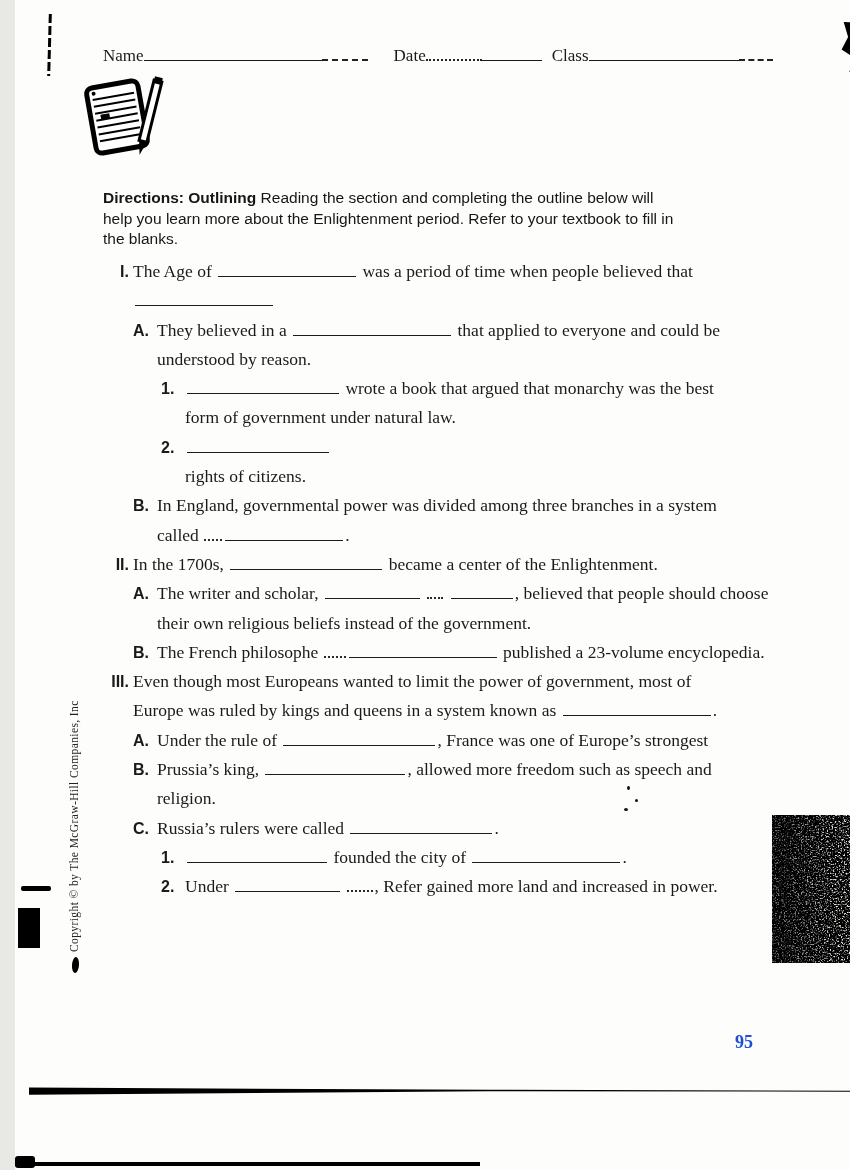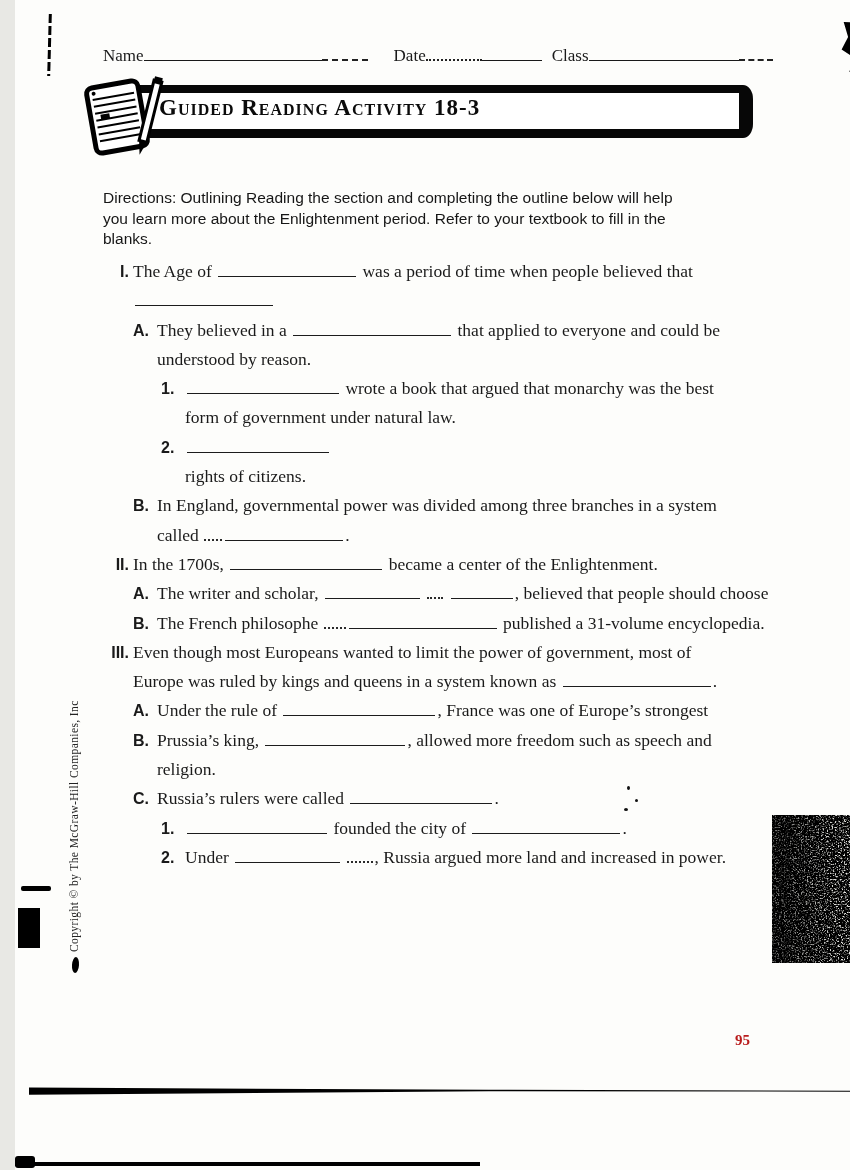--- a/index.html
+++ b/index.html
@@ -19,21 +19,21 @@
           background:#fff;}
   #banner-title{position:absolute;left:32px;top:2px;font-family:"Liberation Serif",serif;
           font-weight:700;font-variant:small-caps;font-size:23px;letter-spacing:1px;color:#0b0b0b;}
   #banner-icon{position:absolute;left:62px;top:72px;width:92px;height:92px;}
 
   
   #ws-title{position:absolute;left:150px;top:143px;font-family:"Liberation Sans",sans-serif;
           font-weight:700;font-size:29px;letter-spacing:-1px;color:#0d0d0d;}
   #directions{position:absolute;left:88px;top:188px;width:578px;
           font-family:"Liberation Sans",sans-serif;font-size:15.5px;line-height:20.5px;color:#161616;}
-  #directions b{font-weight:400;}
+  #directions b{font-weight:700;}
 
   
   #outline{position:absolute;left:88px;top:257px;width:676px;font-size:17.5px;line-height:29.3px;}
   .item{position:relative;}
   .item .marker{position:absolute;font-family:"Liberation Sans",sans-serif;font-weight:700;
           font-size:16px;top:0;}
   .lvl1{padding-left:30px;}
   .lvl1 .marker{left:0;width:26px;text-align:right;}
   .lvl2{padding-left:54px;}
   .lvl2 .marker{left:30px;width:22px;text-align:left;}
@@ -52,21 +52,21 @@
   #section-tab{position:absolute;left:757px;top:815px;width:89px;height:148px;overflow:hidden;background:#f6f6f2;}
   #section-tab .tab-label{position:absolute;left:2px;top:146px;transform:rotate(-90deg);transform-origin:0 0;
           font-family:"Liberation Sans",sans-serif;font-weight:700;font-size:21px;letter-spacing:1px;
           color:#000;opacity:0.5;white-space:nowrap;}
   #section-tab .dark-strip{position:absolute;inset:0;
           background:linear-gradient(90deg,rgba(0,0,0,0.55) 0%,rgba(0,0,0,0.38) 35%,rgba(0,0,0,0.08) 75%,rgba(0,0,0,0.02) 100%);
           mix-blend-mode:multiply;}
   #section-tab svg{position:absolute;inset:0;}
 
   
-  #page-num{position:absolute;left:720px;top:1032px;font-weight:700;font-size:15px;color:#b91c1c;}
+  #page-num{position:absolute;left:720px;top:1032px;font-weight:700;font-size:18px;color:#1d4ed8;}
 
   
   .artifact{position:absolute;background:#000;}
   #art-topleft{left:33px;top:14px;width:3px;height:62px;background:repeating-linear-gradient(180deg,#000 0 9px,transparent 9px 12px);transform:rotate(1.5deg);}
   #art-topright{left:824px;top:22px;width:26px;height:50px;clip-path:polygon(18% 0,100% 2%,100% 98%,40% 100%,55% 70%,10% 55%,35% 30%);}
   #art-leftdash{left:6px;top:886px;width:30px;height:5px;border-radius:2px;}
   #art-leftblock{left:3px;top:908px;width:22px;height:40px;}
   #art-botline1{left:14px;top:1086px;width:836px;height:10px;
           clip-path:polygon(0 15%,55% 38%,100% 49%,100% 57%,55% 52%,0 88%);}
   #art-botline2{left:0px;top:1162px;width:465px;height:4px;}
@@ -75,23 +75,20 @@
 </style>
 </head>
 <body>
 
 <div id="page">
 
   <div id="hdr-row">
     <span class="lbl">Name</span><span class="wline" style="width:178px"></span><span class="wline dashes" style="width:46px"></span><span style="display:inline-block;width:26px"></span><span class="lbl">Date</span><span class="wline dots" style="width:56px"></span><span class="wline" style="width:60px"></span><span style="display:inline-block;width:10px"></span><span class="lbl">Class</span><span class="wline" style="width:150px"></span><span class="wline dashes" style="width:34px"></span>
   </div>
 
-  <div id="banner">
-    <div id="banner-title">Guided Reading Activity 18-3</div>
-  </div>
   <svg id="banner-icon" viewBox="0 0 92 92">
     <g transform="rotate(-10 40 45)">
       <rect x="14" y="12" width="52" height="66" rx="6" fill="#fff" stroke="#000" stroke-width="5"></rect>
       <g stroke="#000" stroke-width="2">
         <line x1="19" y1="24" x2="61" y2="24"></line>
           <line x1="19" y1="31" x2="61" y2="31"></line>
         <line x1="19" y1="38" x2="61" y2="38"></line>
           <line x1="19" y1="45" x2="61" y2="45"></line>
         <line x1="19" y1="52" x2="61" y2="52"></line>
           <line x1="19" y1="59" x2="61" y2="59"></line>
@@ -157,27 +154,28 @@
       <span class="blank" style="width:152px"></span>
       <span>became a center of the Enlightenment.</span>
     </div>
 
     <div class="item lvl2">
       <span class="marker">A.</span>
       <span>The writer and scholar,</span>
       <span class="blank" style="width:95px"></span>
       <span class="blank dotted" style="width:16px"></span>
       <span class="blank" style="width:62px"></span><span>, believed that people should choose</span><br>
+      <span>their own religious beliefs instead of the government.</span>
     </div>
 
     <div class="item lvl2">
       <span class="marker">B.</span>
       <span>The French philosophe</span>
       <span class="blank dotted" style="width:22px"></span><span class="blank" style="width:148px"></span>
-      <span>published a 31-volume encyclopedia.</span>
+      <span>published a 23-volume encyclopedia.</span>
     </div>
 
     <div class="item lvl1">
       <span class="marker">III.</span>
       <span>Even though most Europeans wanted to limit the power of government, most of</span><br>
       <span>Europe was ruled by kings and queens in a system known as</span>
       <span class="blank" style="width:148px"></span><span>.</span>
     </div>
 
     <div class="item lvl2">
@@ -203,21 +201,21 @@
       <span class="marker">1.</span>
       <span class="blank" style="width:140px"></span>
       <span>founded the city of</span>
       <span class="blank" style="width:148px"></span><span>.</span>
     </div>
 
     <div class="item lvl3">
       <span class="marker">2.</span>
       <span>Under</span>
       <span class="blank" style="width:105px"></span>
-      <span class="blank dotted" style="width:26px"></span><span>, Russia argued more land and increased in power.</span>
+      <span class="blank dotted" style="width:26px"></span><span>, Refer gained more land and increased in power.</span>
     </div>
 
   </div>
 
   <div id="copyright">Copyright © by The McGraw-Hill Companies, Inc</div>
   <div id="copyright-mark"></div>
 
   <div id="section-tab">
     <div class="tab-label">SECTION 18-3</div>
     <div class="dark-strip"></div>

